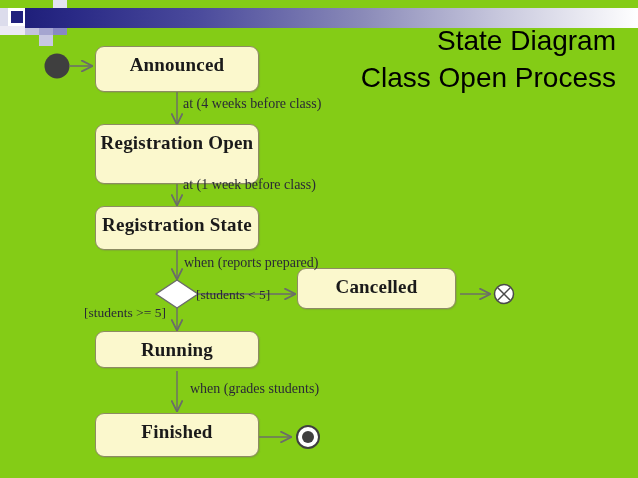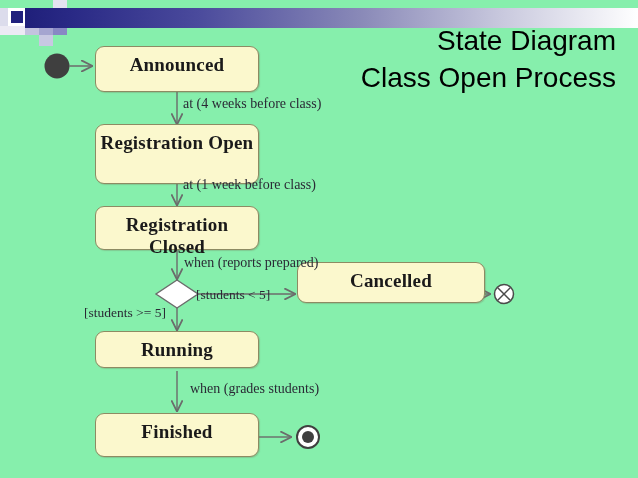--- a/index.html
+++ b/index.html
@@ -4,21 +4,21 @@
 <style>
   html, body {
     margin: 0;
     padding: 0;
     background: #ffffff;
   }
   #slide {
     position: relative;
     width: 638px;
     height: 478px;
-    background: #86efac;
+    background: #84cc16;
     overflow: hidden;
     font-family: "Liberation Sans", sans-serif;
   }
 
   
   .banner-bar {
     position: absolute;
     left: 25px;
     top: 8px;
     width: 613px;
@@ -161,24 +161,24 @@
 
   <div class="state" style="left:95px; top:46px; width:164px; height:46px;">
     <div class="state-label">Announced</div>
   </div>
 
   <div class="state" style="left:95px; top:124px; width:164px; height:60px;">
     <div class="state-label">Registration Open</div>
   </div>
 
   <div class="state" style="left:95px; top:206px; width:164px; height:44px;">
-    <div class="state-label">Registration Closed</div>
-  </div>
-
-  <div class="state" style="left:297px; top:262px; width:188px; height:41px;">
+    <div class="state-label">Registration State</div>
+  </div>
+
+  <div class="state" style="left:297px; top:268px; width:159px; height:41px;">
     <div class="state-label">Cancelled</div>
   </div>
 
   <div class="state" style="left:95px; top:331px; width:164px; height:37px;">
     <div class="state-label">Running</div>
   </div>
 
   <div class="state" style="left:95px; top:413px; width:164px; height:44px;">
     <div class="state-label">Finished</div>
   </div>

